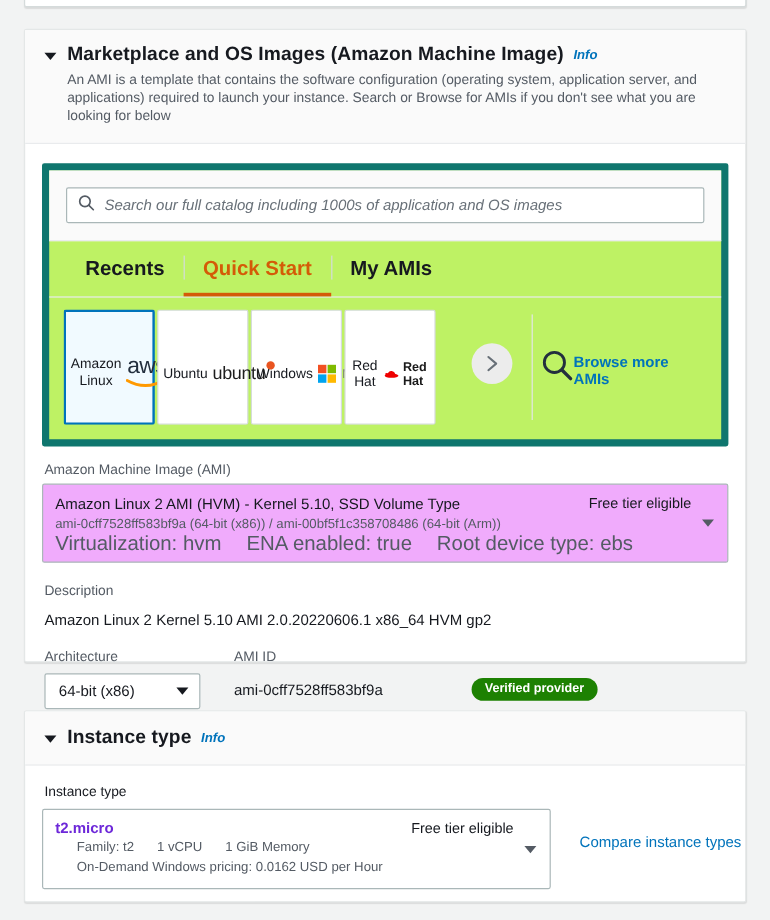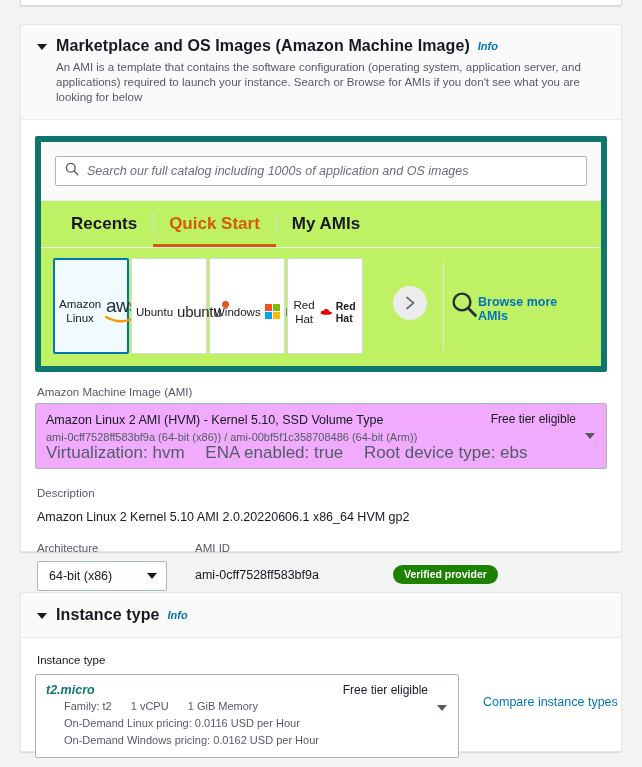--- a/index.html
+++ b/index.html
@@ -183,21 +183,21 @@
   
   .it-body { padding: 16px 14px 18px 14px; }
   .it-label { margin-left: 2px; font-size: 11.5px; color: #16191f; }
   .it-row { display: flex; align-items: flex-start; margin-top: 8px; }
   .it-select {
     width: 424px; flex: 0 0 auto;
     border: 1px solid #aab7b8; border-radius: 2px; background: #fff;
     padding: 8px 30px 9px 10px; position: relative; cursor: pointer;
   }
   .it-top { display: flex; justify-content: space-between; align-items: flex-start; }
-  .it-name { font-size: 12.5px; font-weight: bold; color: #0f766e; font-style: italic; }
+  .it-name { font-size: 12.5px; font-weight: bold; color: #6d28d9; }
   .it-free { font-size: 12px; color: #16191f; white-space: nowrap; margin-left: 14px; }
   .it-sub { font-size: 11px; color: #545b64; line-height: 15px; margin-top: 2px; padding-left: 18px; }
   .it-sub span.sp { margin-right: 16px; }
   .it-select .dd-caret { top: 30px; }
   .compare-link {
     font-size: 12.5px; color: #0073bb; margin-left: 24px; margin-top: 21px;
     cursor: pointer; text-decoration: none; white-space: nowrap;
   }
 
   
@@ -405,21 +405,20 @@
         <div class="it-select">
           <div class="it-top">
             <div class="it-name">t2.micro</div>
             <div class="it-free">Free tier eligible</div>
           </div>
           <div class="it-sub">
             <span class="sp">Family: t2</span>
             <span class="sp">1 vCPU</span>
             <span>1 GiB Memory</span>
           </div>
-          <div class="it-sub">On-Demand Linux pricing: 0.0116 USD per Hour</div>
           <div class="it-sub">On-Demand Windows pricing: 0.0162 USD per Hour</div>
           <span class="dd-caret"></span>
         </div>
         <a class="compare-link">Compare instance types</a>
       </div>
     </div>
   </div>
 
 </div>
 

